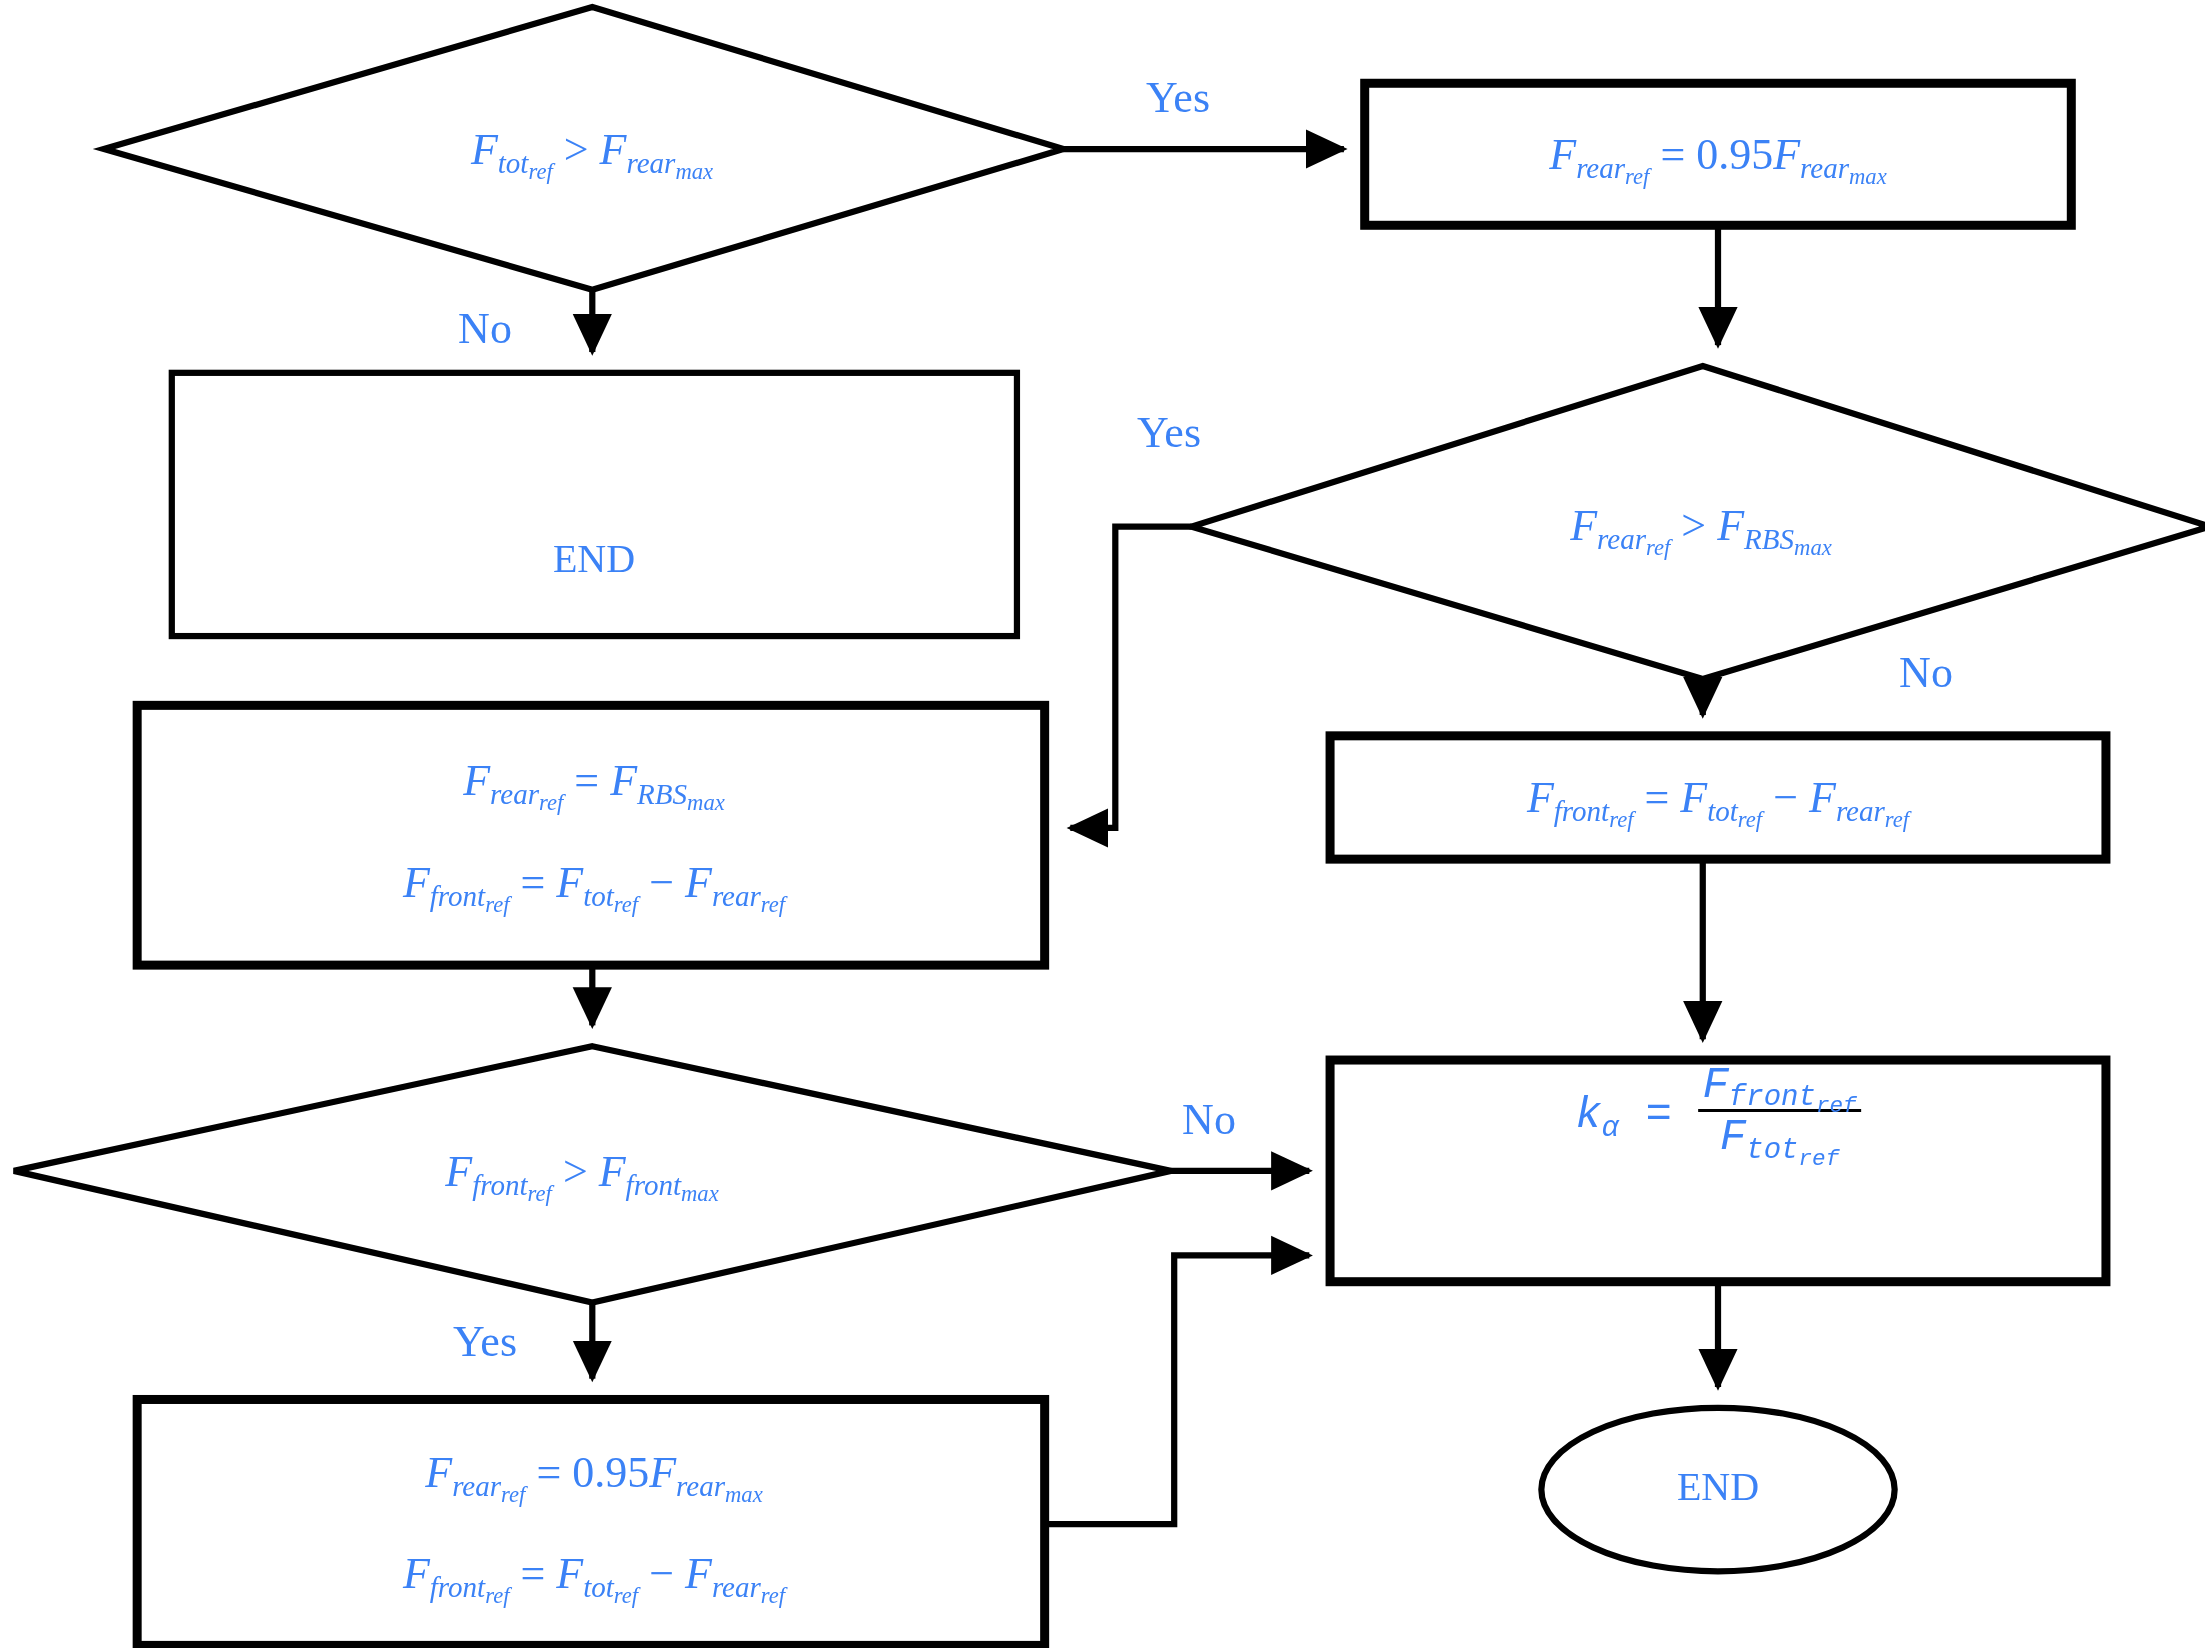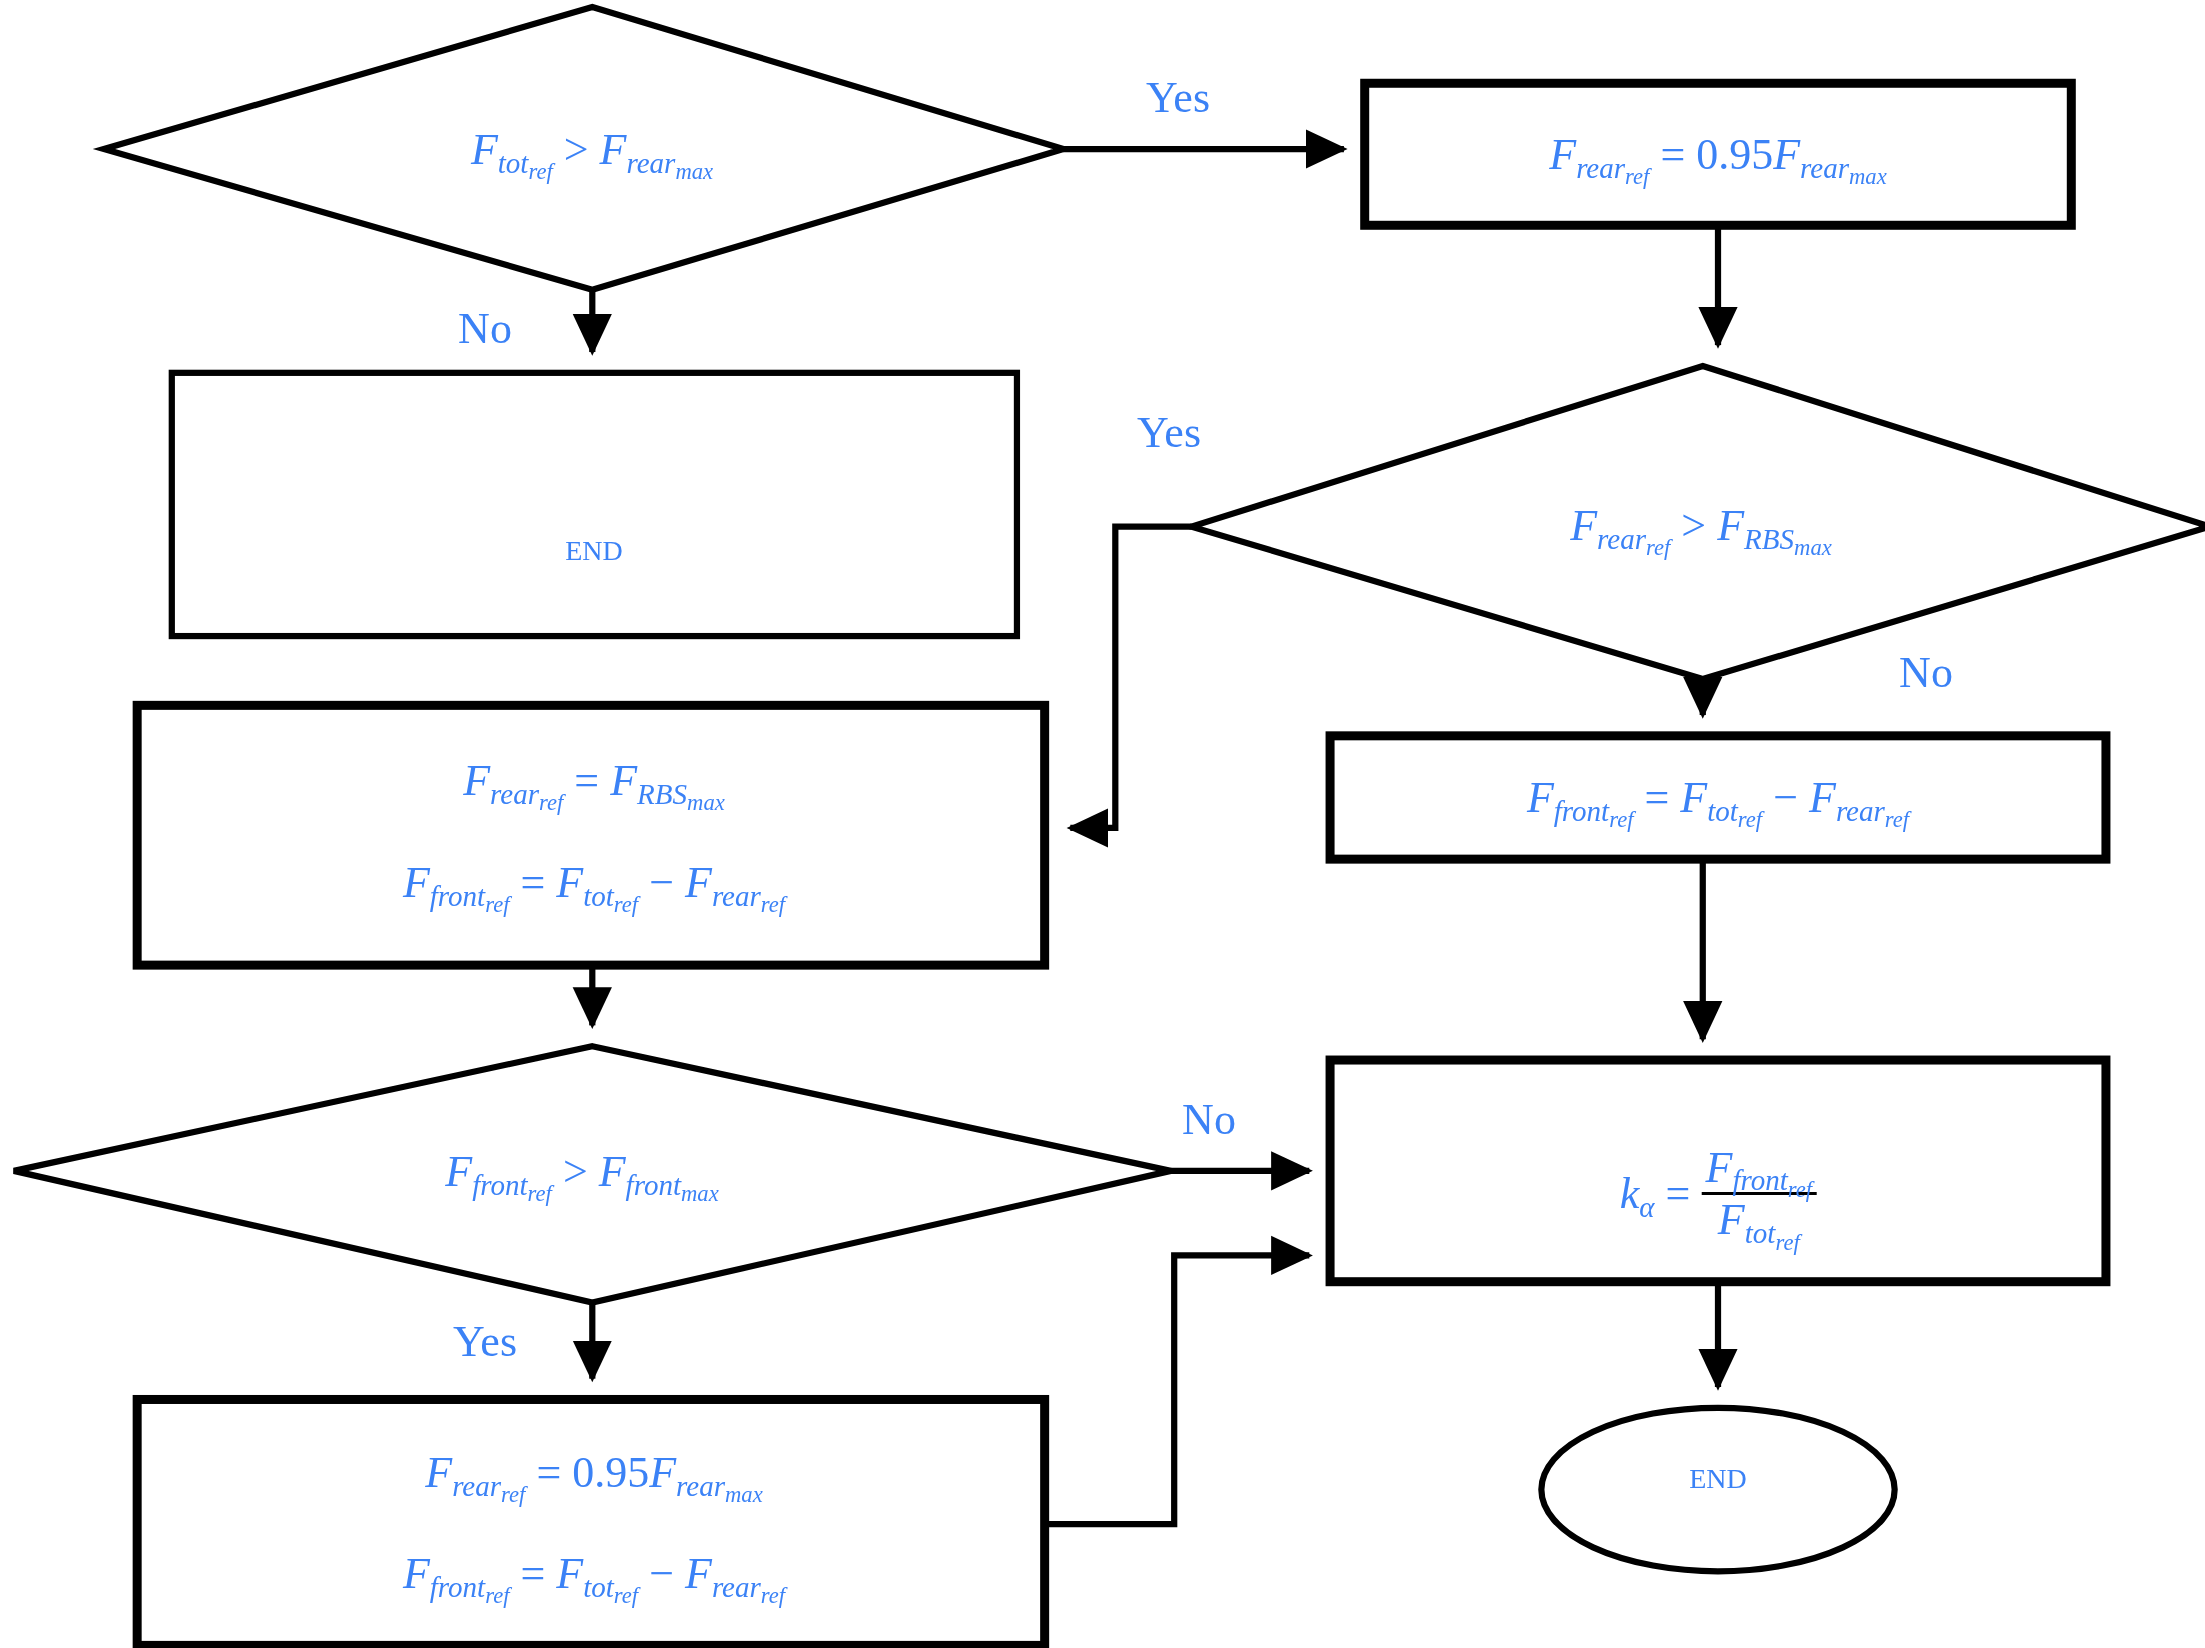--- a/index.html
+++ b/index.html
@@ -46,21 +46,21 @@
     position: relative;
     top: 0.30em;
   }
   .math sub sub {
     font-size: 0.78em;
     top: 0.30em;
     margin-top: 48px;
   }
   .end-word {
     font-style: normal;
-    font-size: 28px;
+    font-size: 40px;
   }
   .ctr { transform: translateX(-50%); text-align: center; }
 
   
   .frac {
     display: inline-block;
     vertical-align: middle;
     text-align: center;
     position: relative;
     top: -0.1em;
@@ -164,21 +164,21 @@
 
   <div class="lbl math ctr" style="left:582px; top:1150px;">
     
     <span aria-hidden="true">F<sub>front<sub>ref</sub></sub> <span class="up">&gt;</span> F<sub>front<sub>max</sub></sub></span>
   </div>
 
   <div class="lbl branch-label ctr" style="left:1209px; top:1098px;">No</div>
 
   <div class="lbl branch-label ctr" style="left:485px; top:1320px;">Yes</div>
 
-  <div class="lbl math ctr" style="left:1718px; top:1150px;">
+  <div class="lbl math ctr" style="left:1718px; top:1067px;font-family:Liberation Mono, monospace;">
     
     <span aria-hidden="true">k<sub>α</sub> <span class="up">=</span>
       <span class="frac">
         <span class="num">F<sub>front<sub>ref</sub></sub></span>
         <span class="den">F<sub>tot<sub>ref</sub></sub></span>
       </span>
     </span>
   </div>
 
   <div class="lbl math ctr" style="left:594px; top:1451px;">

